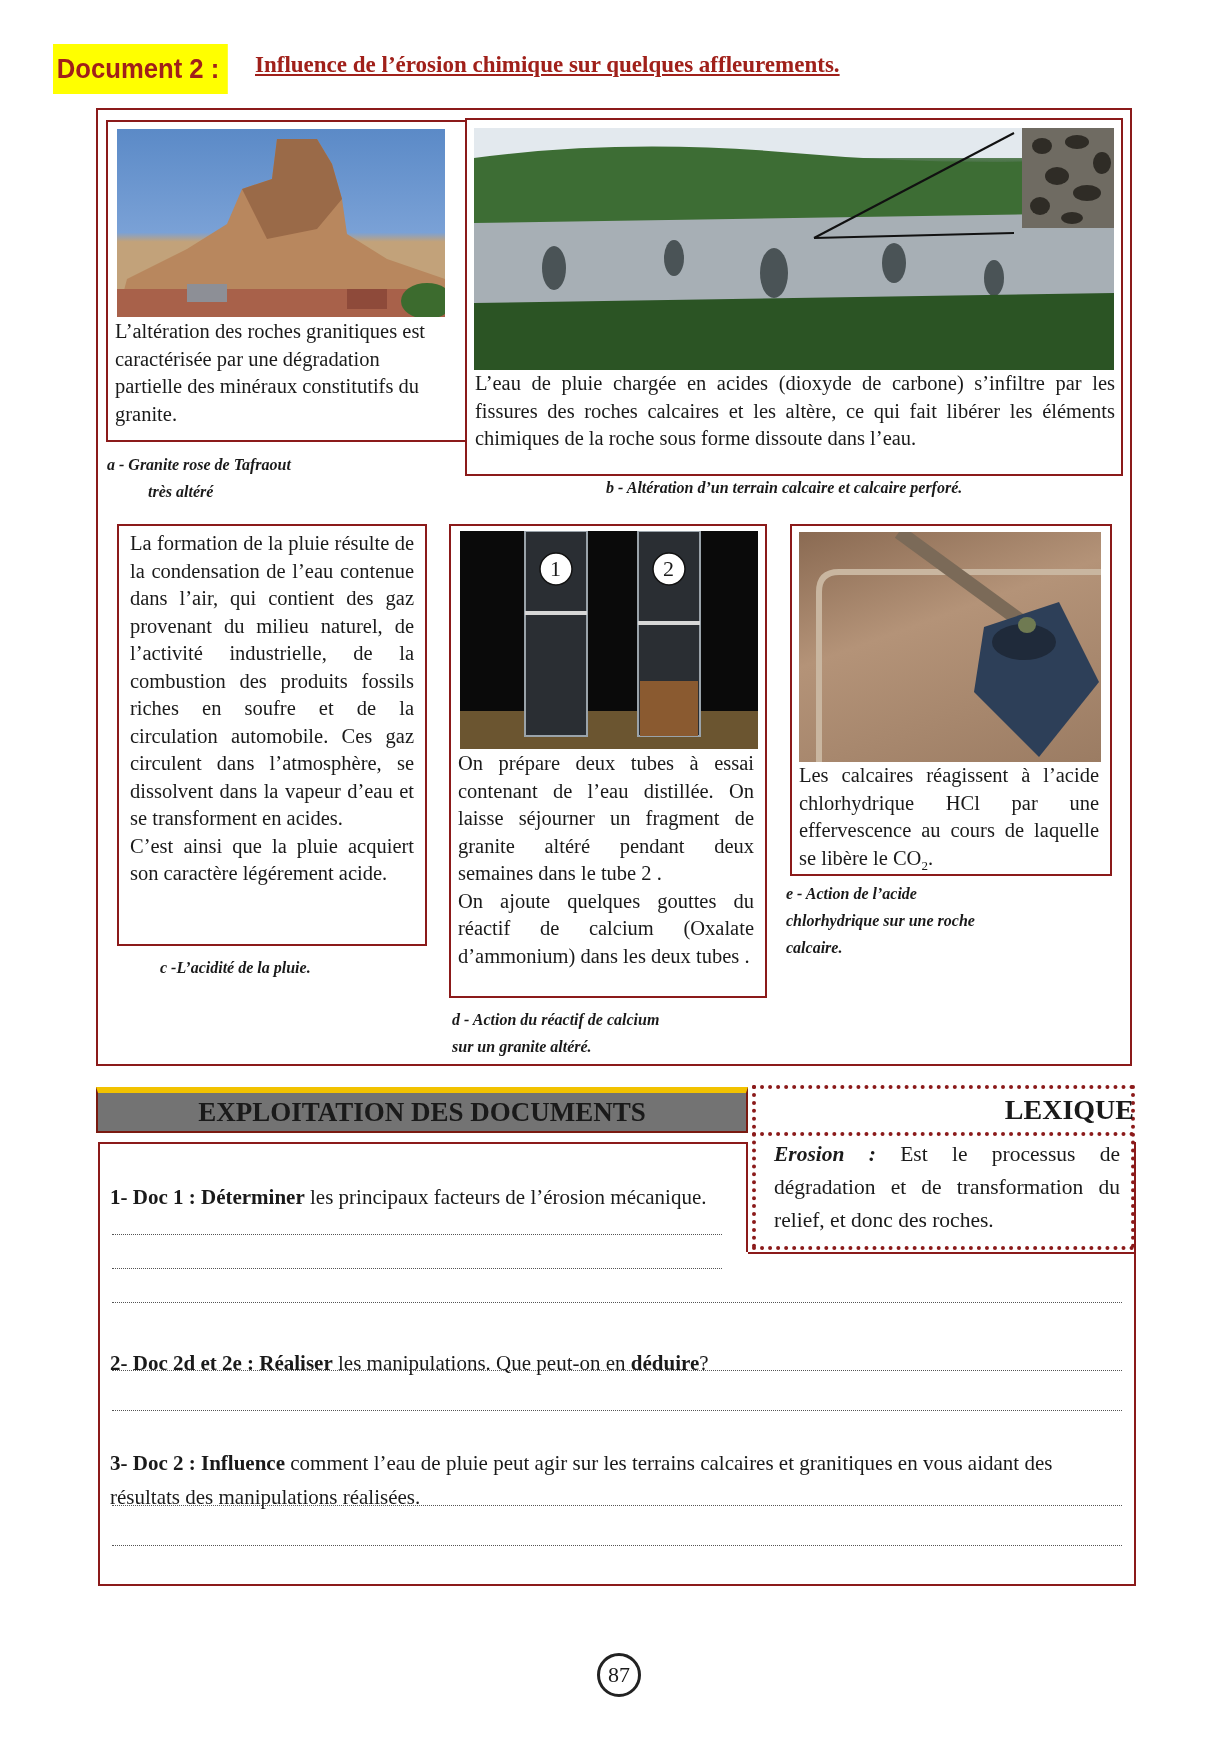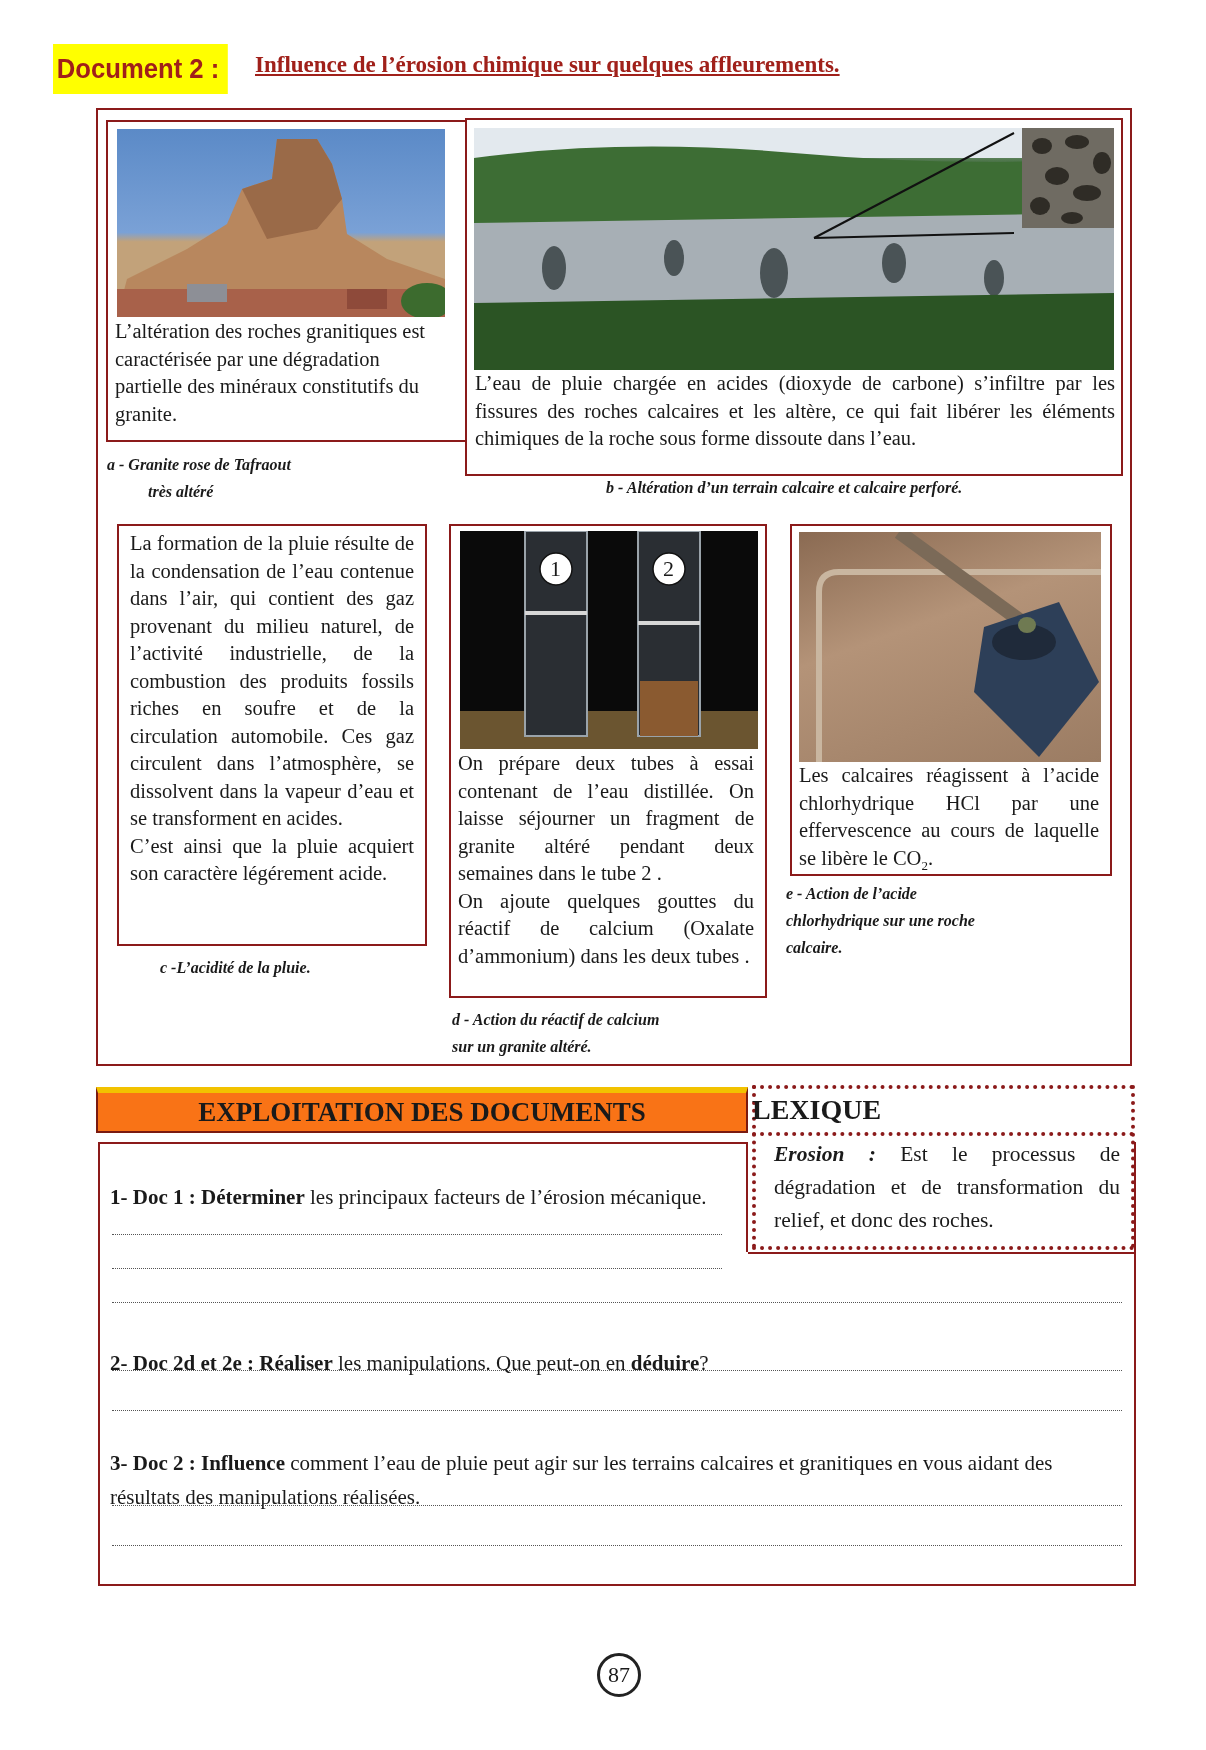--- a/index.html
+++ b/index.html
@@ -16,21 +16,21 @@
                color:#a0201a; font-weight:bold; font-size:27px; line-height:50px; padding-left:4px;
                font-family:"Liberation Sans Narrow","Liberation Sans",sans-serif; transform:scaleX(0.95); transform-origin:left; }
   #doc-title { left:255px; top:52px; color:#a0201a; font-weight:bold; font-size:23px; text-decoration:underline; }
 
   
   .granite { background:linear-gradient(180deg,#5b8ac7 0%,#7aa1d6 55%,#c2a27a 60%); }
   .limestone { background:linear-gradient(180deg,#dfe7ec 0%,#3f6a3a 15%,#2f5a2e 45%,#9aa1a8 55%,#7e8a8d 70%,#2b4f24 85%,#1e3b1a 100%); }
   .tubes { background:#0a0a0a; }
   .acid { background:linear-gradient(160deg,#8a6a52 0%,#b49378 40%,#9b7c63 100%); }
 
-  #exploit-bar { left:96px; top:1087px; width:652px; height:46px; background:#f97316;
+  #exploit-bar { left:96px; top:1087px; width:652px; height:46px; background:#737373;
                  border-top:5px solid #ffd400; border:2px solid #7a1a10; border-top:6px solid #f2c200; box-sizing:border-box;
                  text-align:center; font-weight:bold; font-size:27px; line-height:38px; color:#1a1a1a; }
   .dots-h { position:absolute; height:0; border-top:4px dotted #8b1a1a; }
   .dots-v { position:absolute; width:0; border-left:4px dotted #8b1a1a; }
   .dotline { position:absolute; height:0; border-top:1px dotted #555; }
   .q { position:absolute; font-size:21px; line-height:34px;margin-top:28px; }
   .q b { font-weight:bold; }
   #page-num { left:597px; top:1653px; width:44px; height:44px; border-radius:50%; border:3px solid #222;
               box-sizing:border-box; text-align:center; font-size:22px; line-height:38px; }
 </style>
@@ -166,18 +166,18 @@
   <b>3- Doc 2 : </b><b>Influence</b><span> comment l’eau de pluie peut agir sur les terrains calcaires et granitiques en vous aidant des résultats des manipulations réalisées.</span>
 </div>
 <div class="dotline" style="left:112px;top:1505px;width:1010px;"></div>
 <div class="dotline" style="left:112px;top:1545px;width:1010px;"></div>
 
 <div class="dots-h" style="left:752px;top:1085px;width:382px;"></div>
 <div class="dots-h" style="left:752px;top:1132px;width:382px;"></div>
 <div class="dots-h" style="left:752px;top:1246px;width:382px;"></div>
 <div class="dots-v" style="left:752px;top:1085px;height:163px;"></div>
 <div class="dots-v" style="left:1131px;top:1085px;height:163px;"></div>
-<div class="abs" style="left:752px;top:1094px;width:382px;text-align:left;font-weight:bold;font-size:28px;">LEXIQUE</div>
+<div class="abs" style="left:752px;top:1094px;width:382px;text-align:right;font-weight:bold;font-size:28px;">LEXIQUE</div>
 <div class="abs just" style="left:774px;top:1138px;width:346px;font-size:21.5px;line-height:33px;">
   <b><i>Erosion :</i></b><span> Est le processus de dégradation et de transformation du relief, et donc des roches.</span>
 </div>
 
 <div id="page-num" class="abs">87</div>
 
 </body></html>

